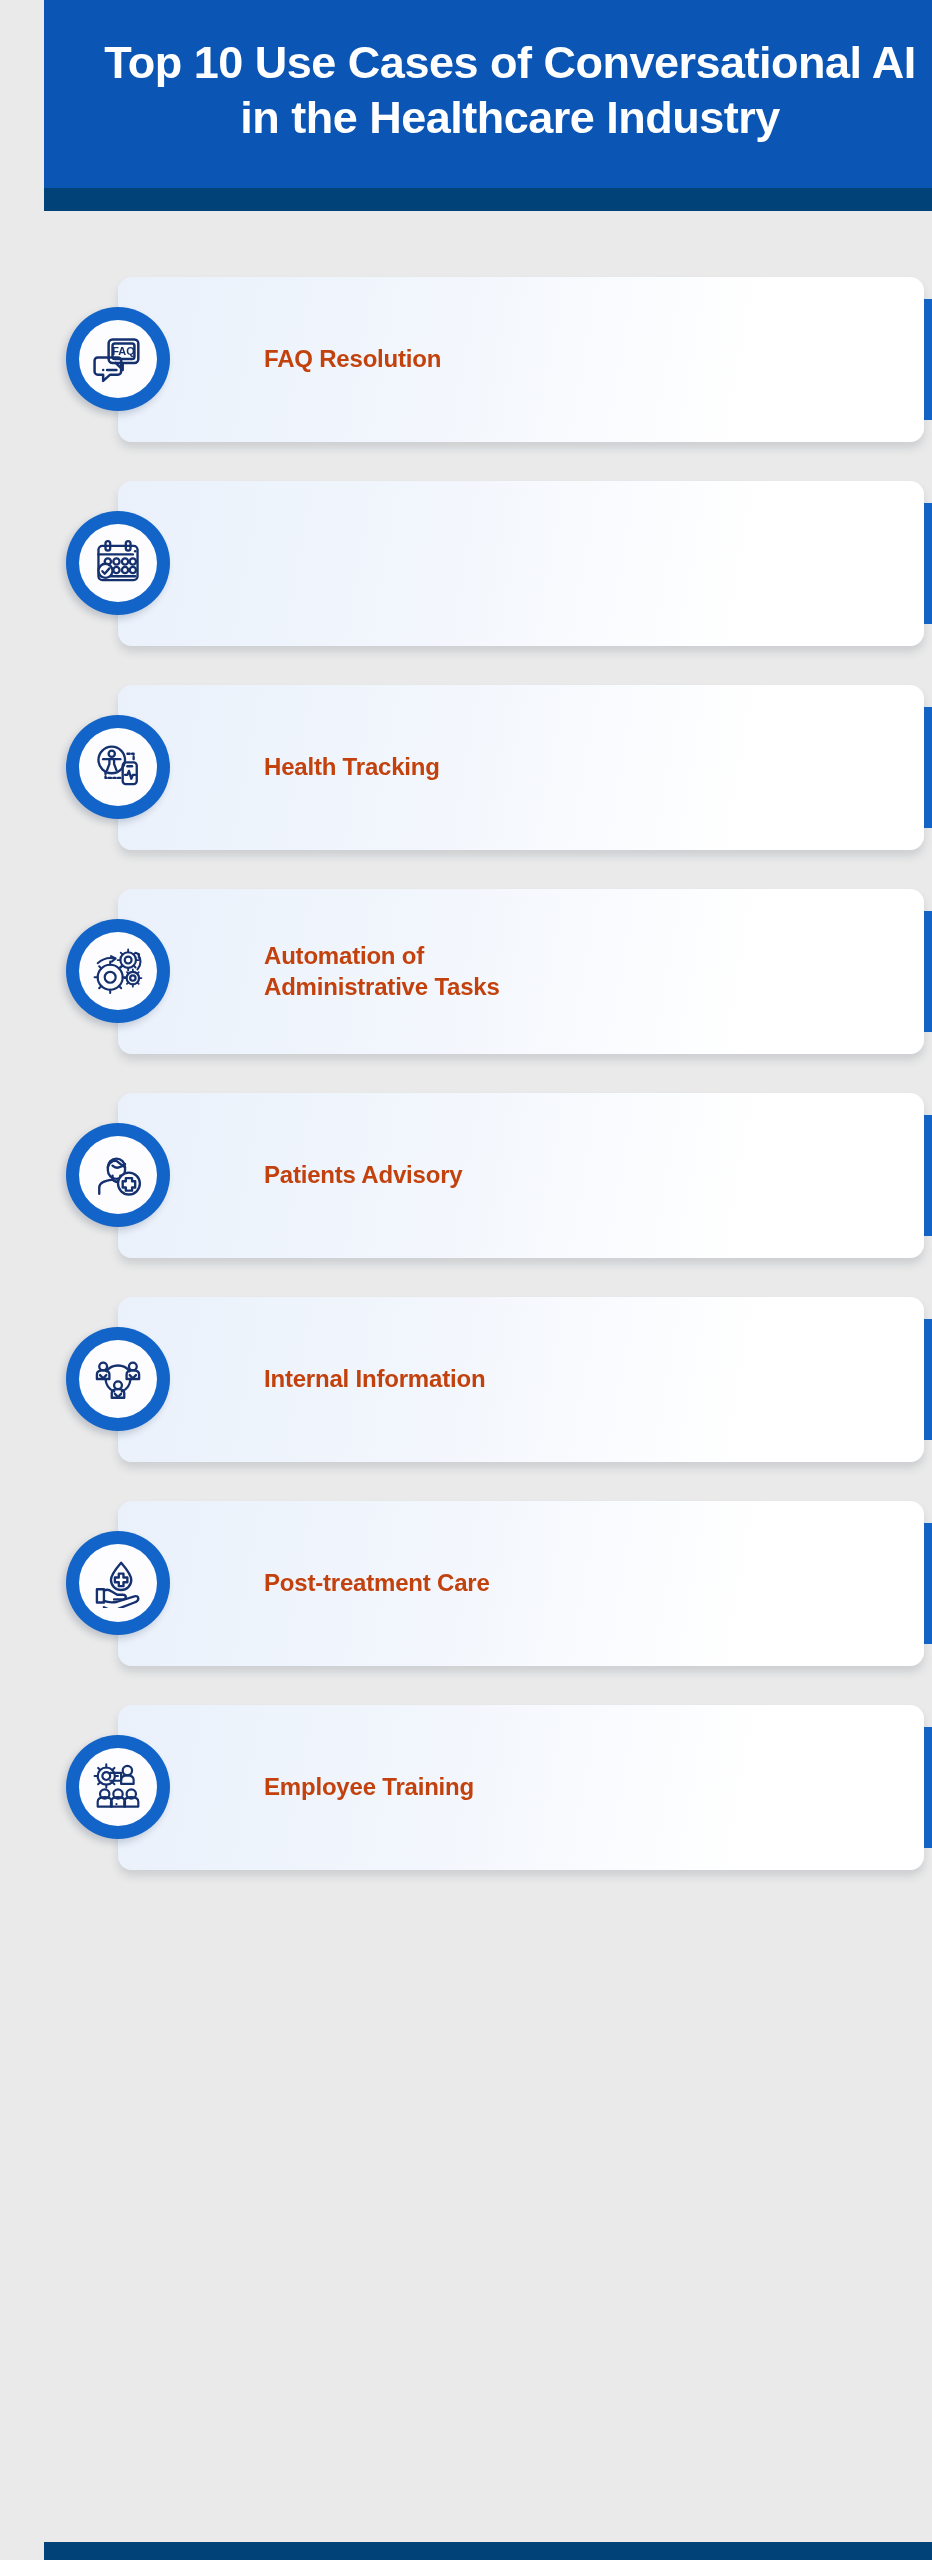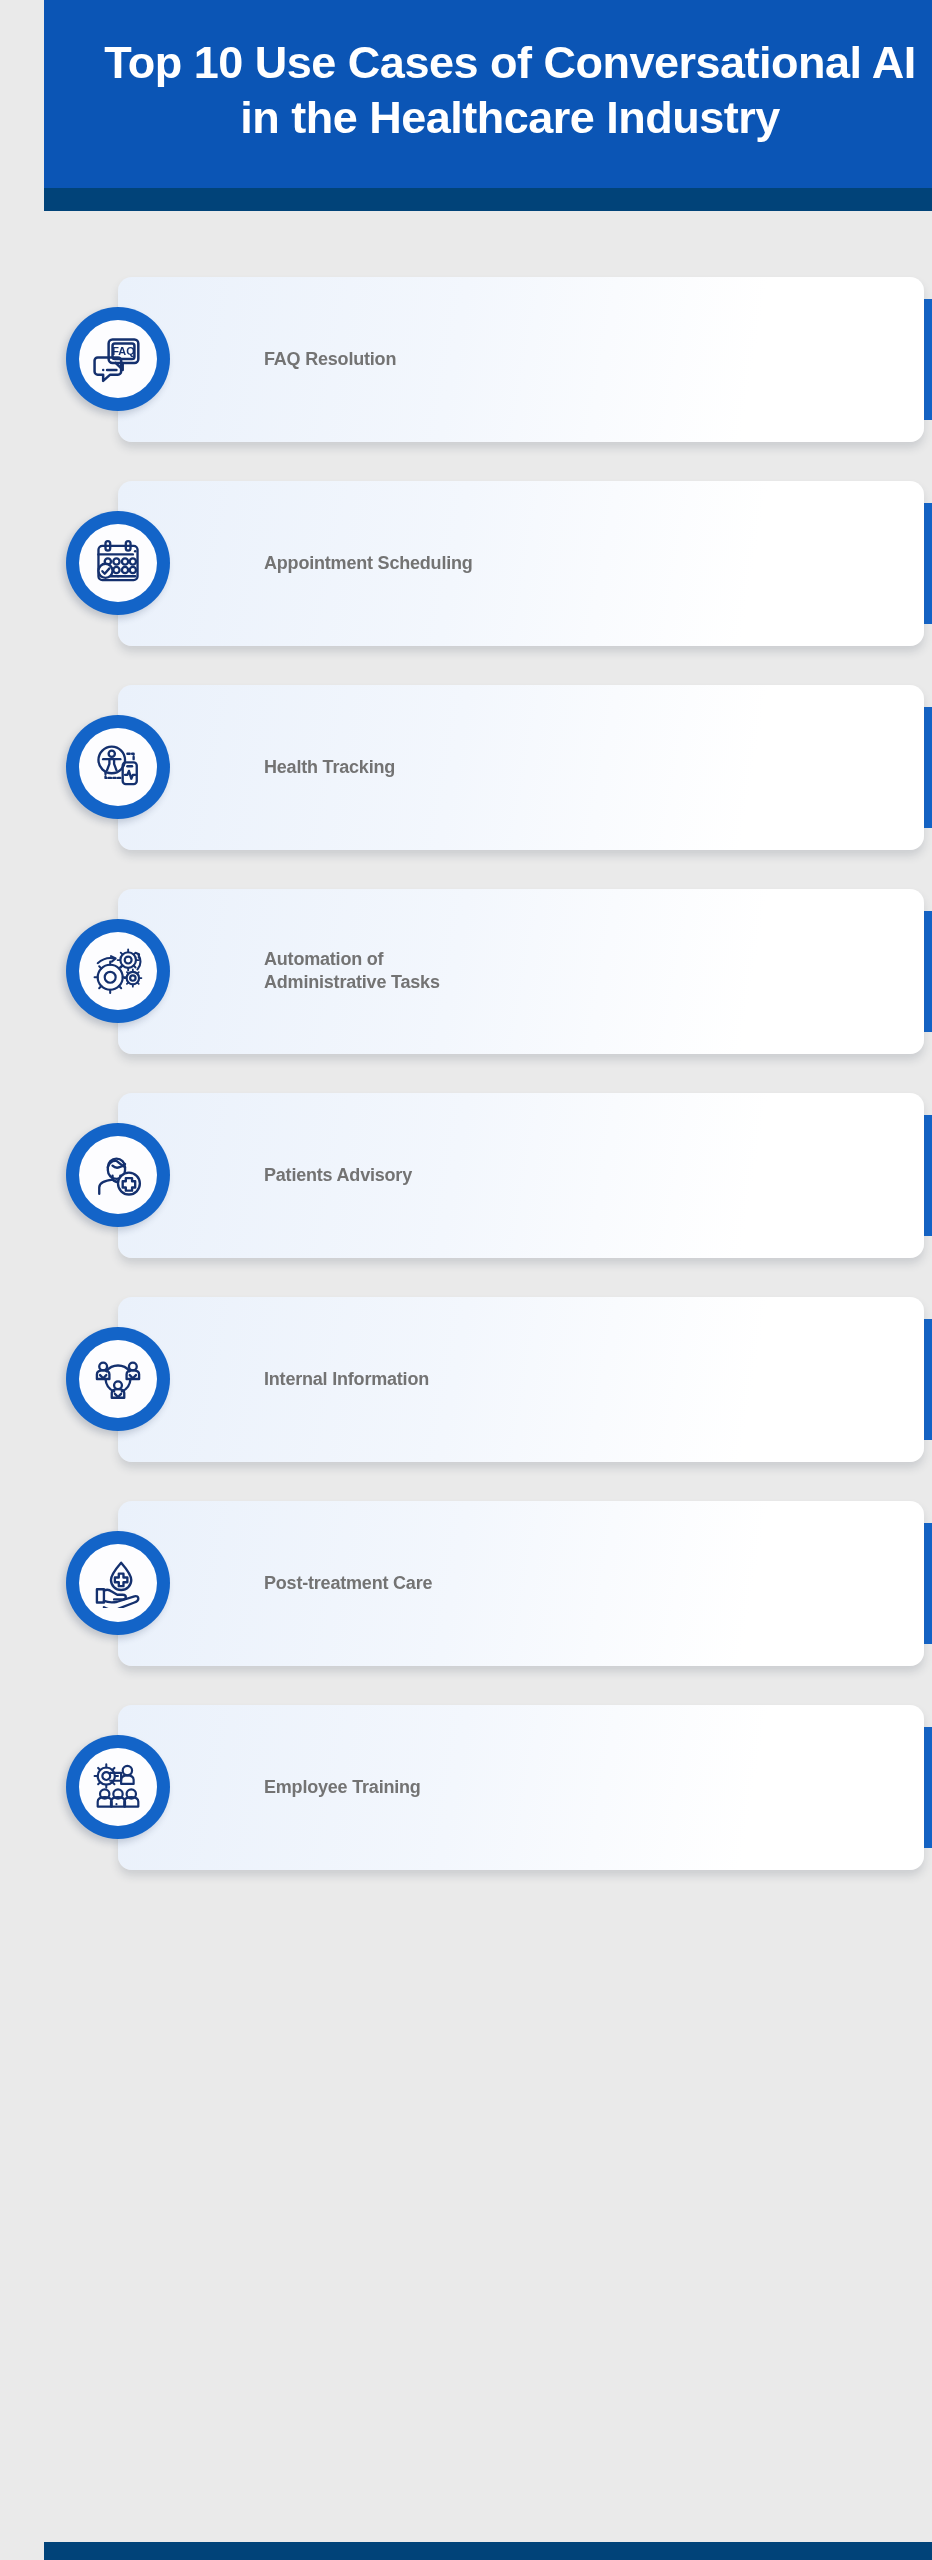--- a/index.html
+++ b/index.html
@@ -81,22 +81,22 @@
   }
   .badge-inner svg { width:50px; height:50px; display:block; }
 
   
   .row-label {
     position:absolute;
     left:146px;
     right:70px;
     top:50%;
     transform:translateY(-50%);
-    color:#737373;
-    font-size:18px;
+    color:#c2410c;
+    font-size:24px;
     font-weight:bold;
     line-height:1.26;
     letter-spacing:-0.2px;
     white-space:pre-line;
     z-index:2;
   }
 
   .footer-rule {
     position:absolute;
     left:0; right:0; bottom:0;
@@ -153,21 +153,20 @@
             <circle cx="30" cy="41" r="4"></circle>
               <circle cx="41" cy="41" r="4"></circle>
             <circle cx="51" cy="41" r="4"></circle>
             <path d="M10 49 h44"></path>
             <circle cx="32" cy="49" r="1.4" fill="#14306e" stroke="none"></circle>
             <circle cx="16" cy="42" r="9" fill="#fdfdff"></circle>
             <path d="M12 42.5 l3 3.2 l6 -6.8"></path>
           </svg>
         </div>
       </div>
-      <div class="row-label">Appointment Scheduling</div>
     </div>
 
     <div class="row">
       <div class="row-tab"></div>
       <div class="card"></div>
       <div class="badge">
         <div class="badge-inner">
           <svg viewBox="0 0 64 64" fill="none" stroke="#14306e" stroke-width="3" stroke-linecap="round" stroke-linejoin="round">
             <circle cx="24" cy="23" r="17"></circle>
             <circle cx="24" cy="15" r="4"></circle>

